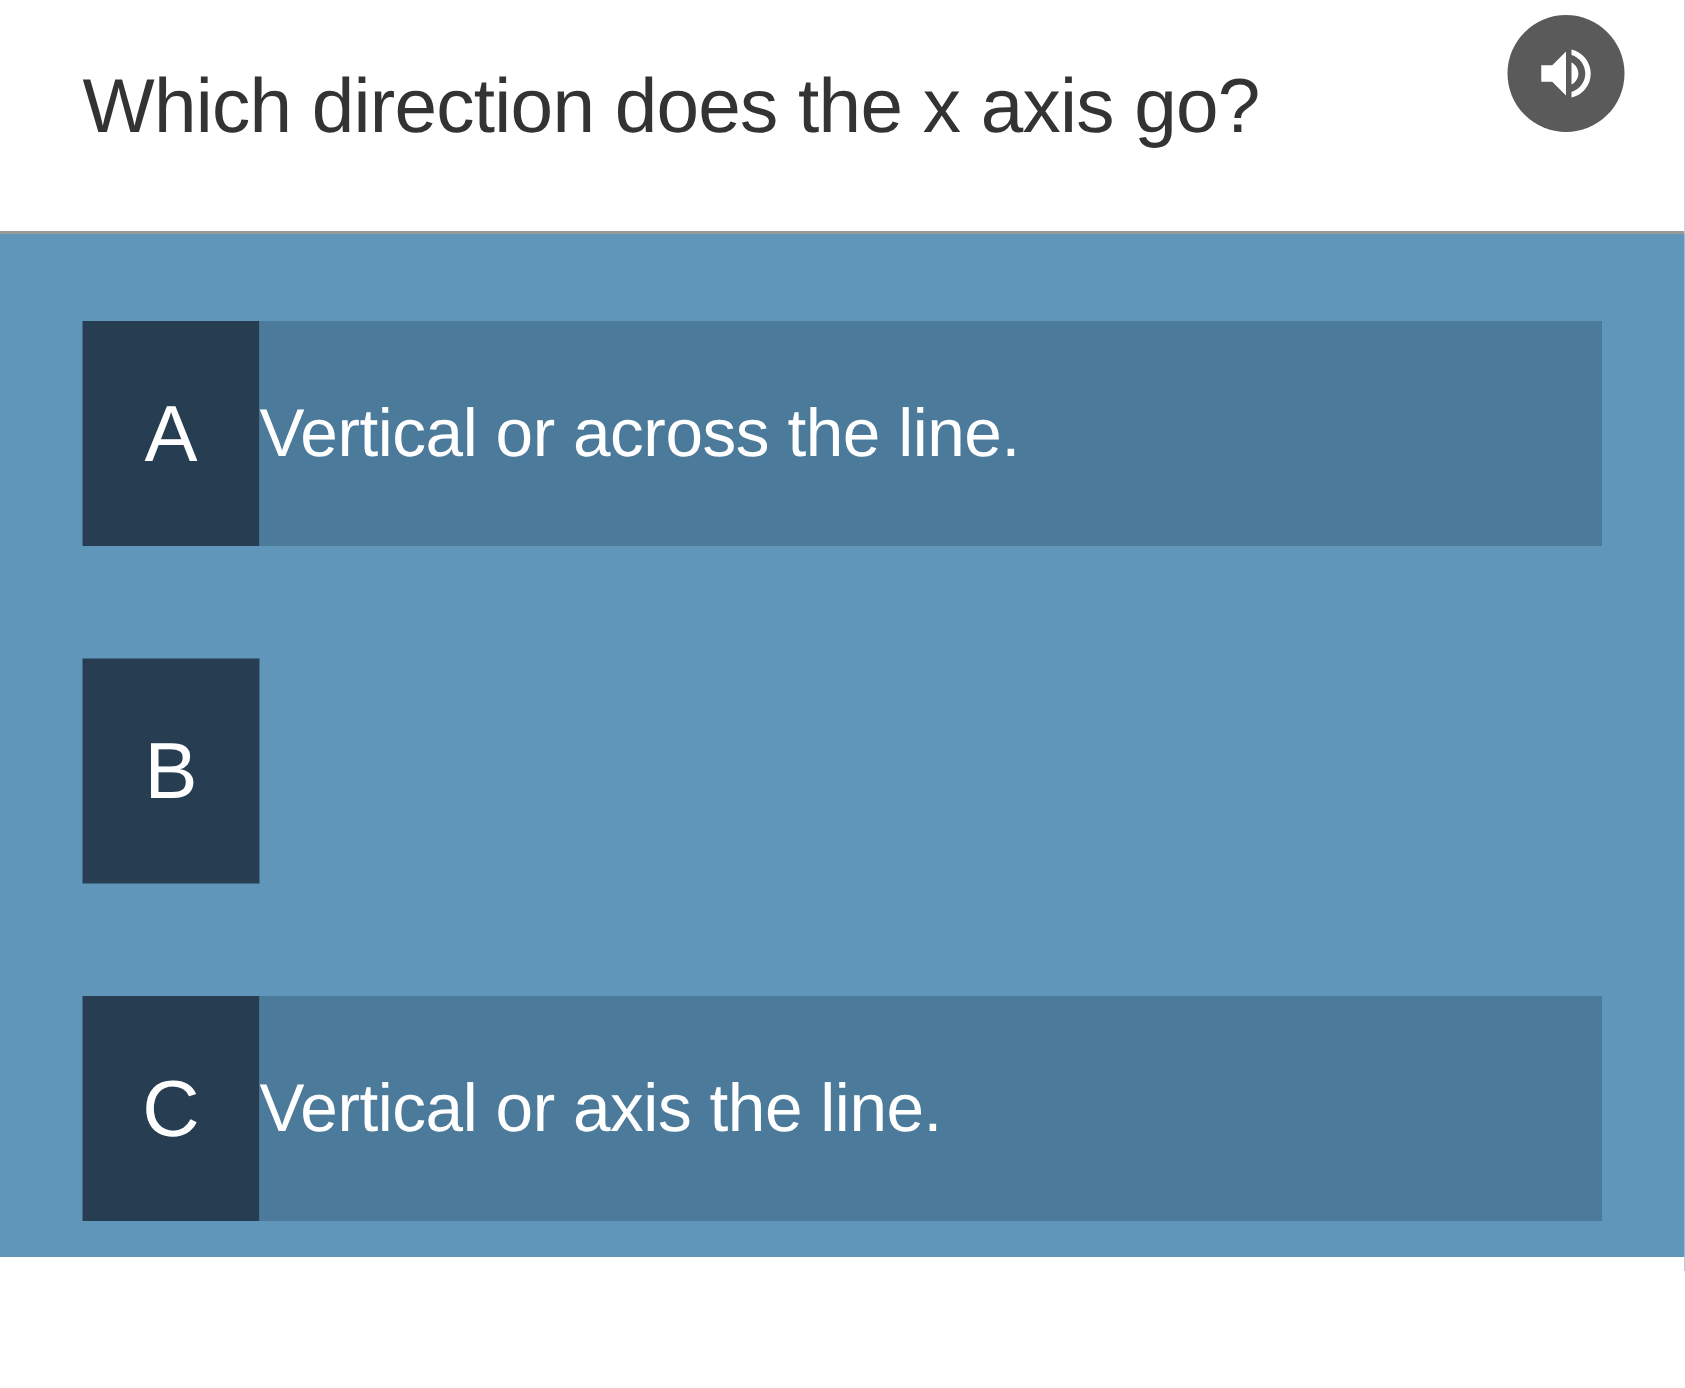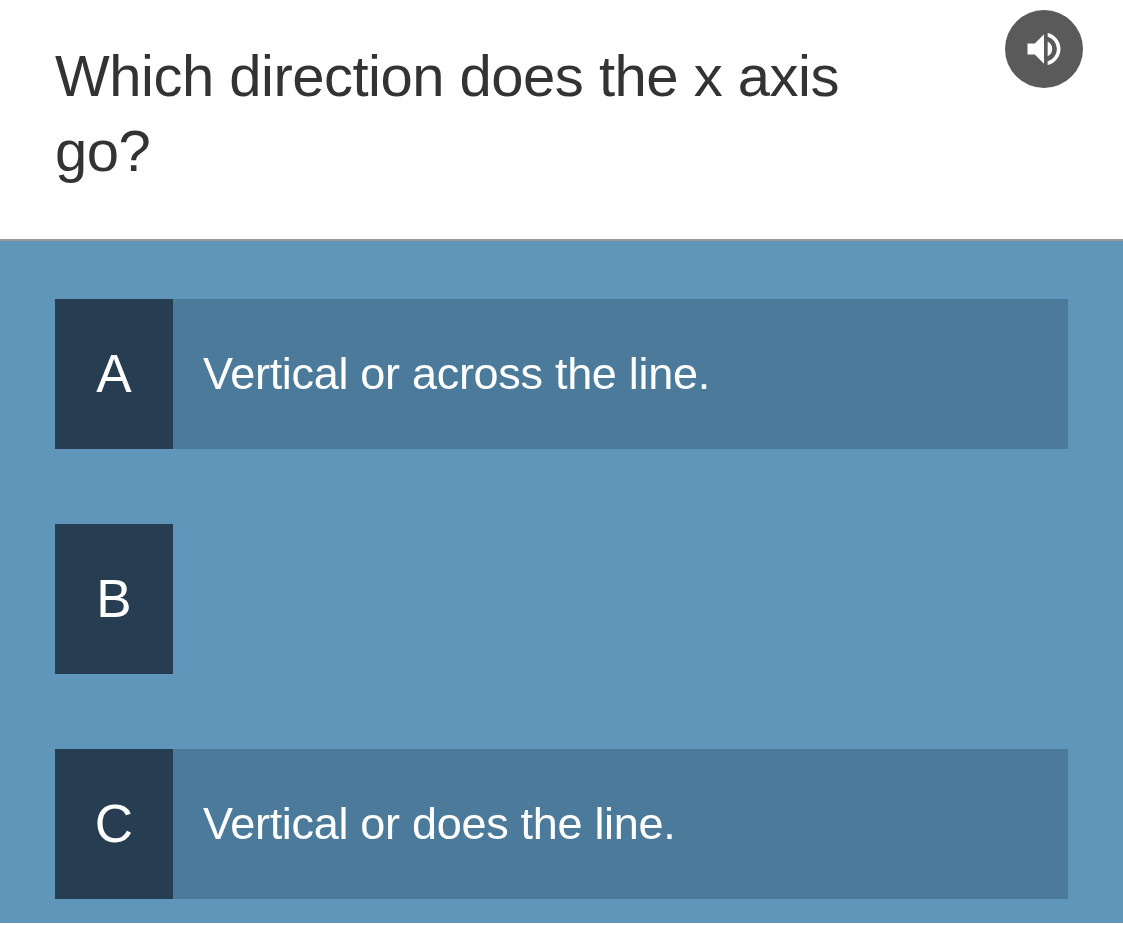--- a/index.html
+++ b/index.html
@@ -14,21 +14,21 @@
       background: #ffffff;
       overflow: hidden;
     }
     .question-section {
       background: #ffffff;
       padding: 38px 55px 50px 55px;
       position: relative;
       border-bottom: 2px solid #999999;
     }
     .question-text {
-      font-size: 58px;
+      font-size: 51px;
       font-weight: 300;
       color: #333333;
       line-height: 1.3;
       max-width: 850px;
       letter-spacing: -0.5px;
     }
     .audio-button {
       position: absolute;
       top: 10px;
       right: 40px;
@@ -70,21 +70,20 @@
       flex-shrink: 0;
     }
     .answer-text {
       flex: 1;
       background: #4b7a9a;
       color: #ffffff;
       font-size: 45px;
       font-weight: 300;
       display: flex;
       align-items: center;
-      padding-left: 30px;
       letter-spacing: -0.3px;
     }
   </style>
 </head>
 <body>
 
 <div class="question-section">
   <div class="question-text">Which direction does the x axis go?</div>
   <div class="audio-button">
     <svg viewBox="0 0 24 24">
@@ -96,15 +95,15 @@
 <div class="answers-section">
   <div class="answer-option">
     <div class="answer-letter">A</div>
     <div class="answer-text">Vertical or across the line.</div>
   </div>
   <div class="answer-option">
     <div class="answer-letter">B</div>
   </div>
   <div class="answer-option">
     <div class="answer-letter">C</div>
-    <div class="answer-text">Vertical or does the line.</div>
+    <div class="answer-text">Vertical or axis the line.</div>
   </div>
 </div>
 
 </body></html>

